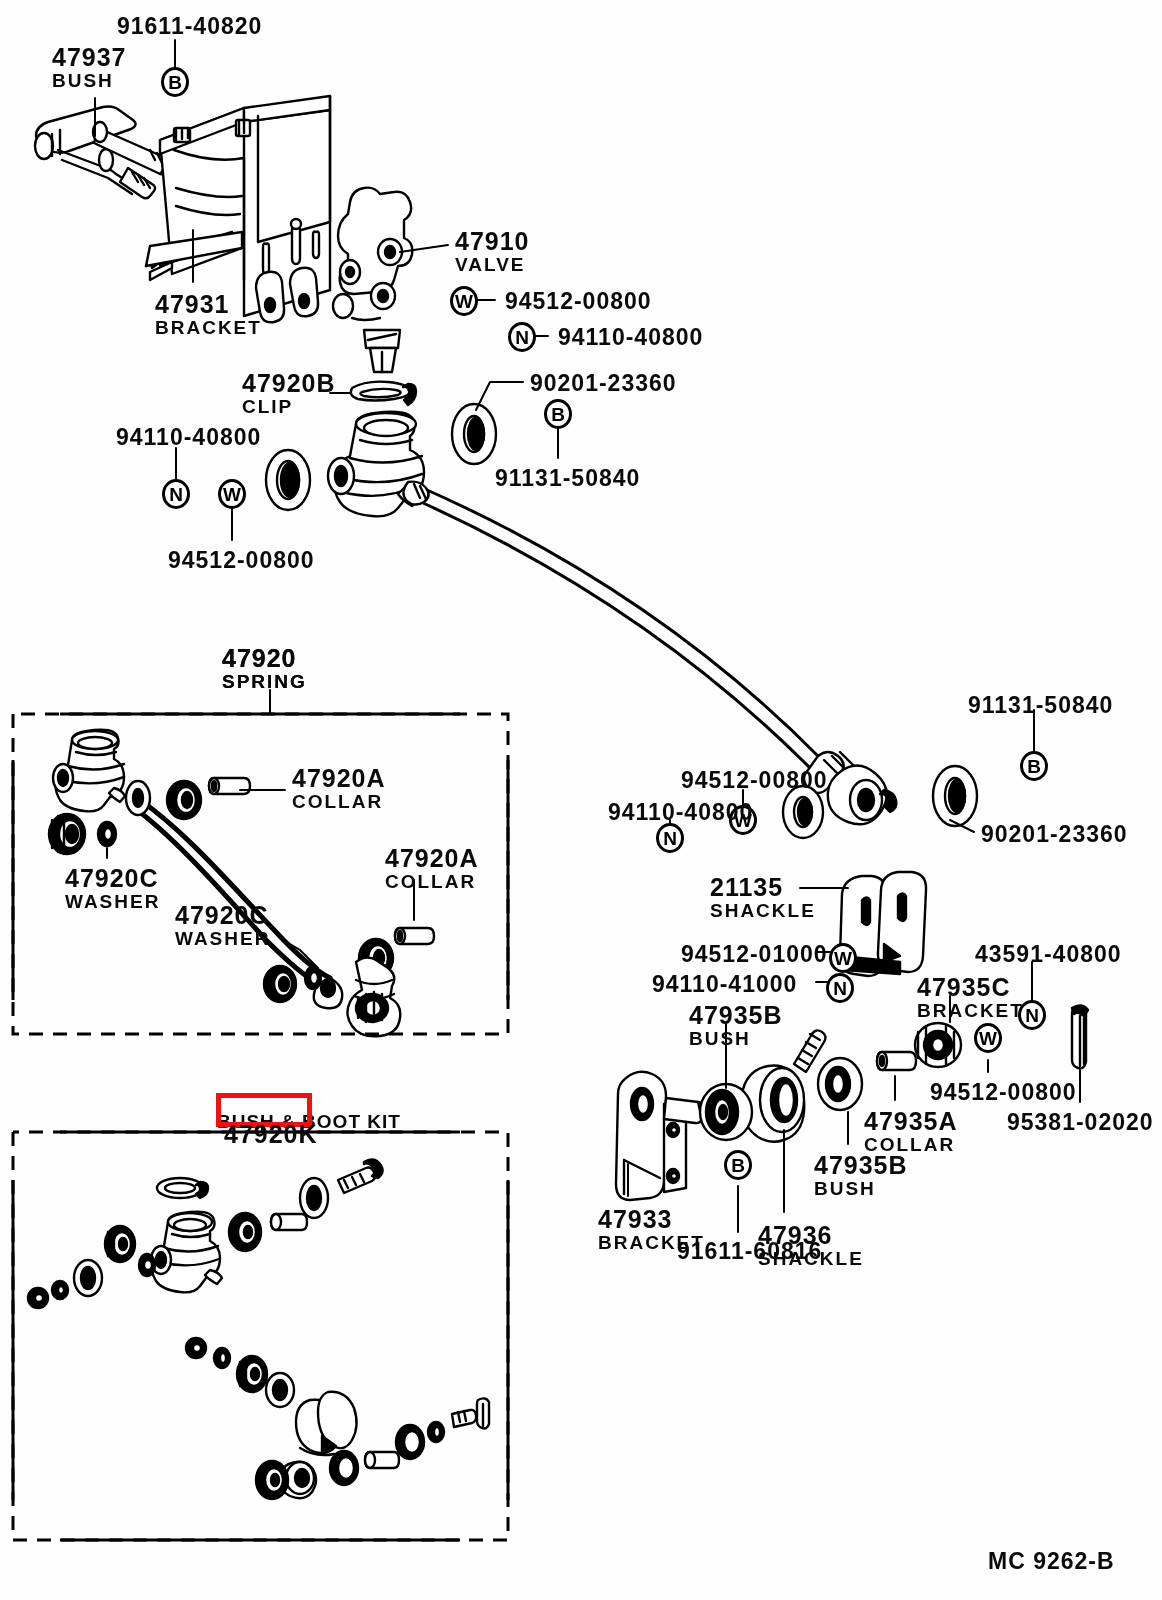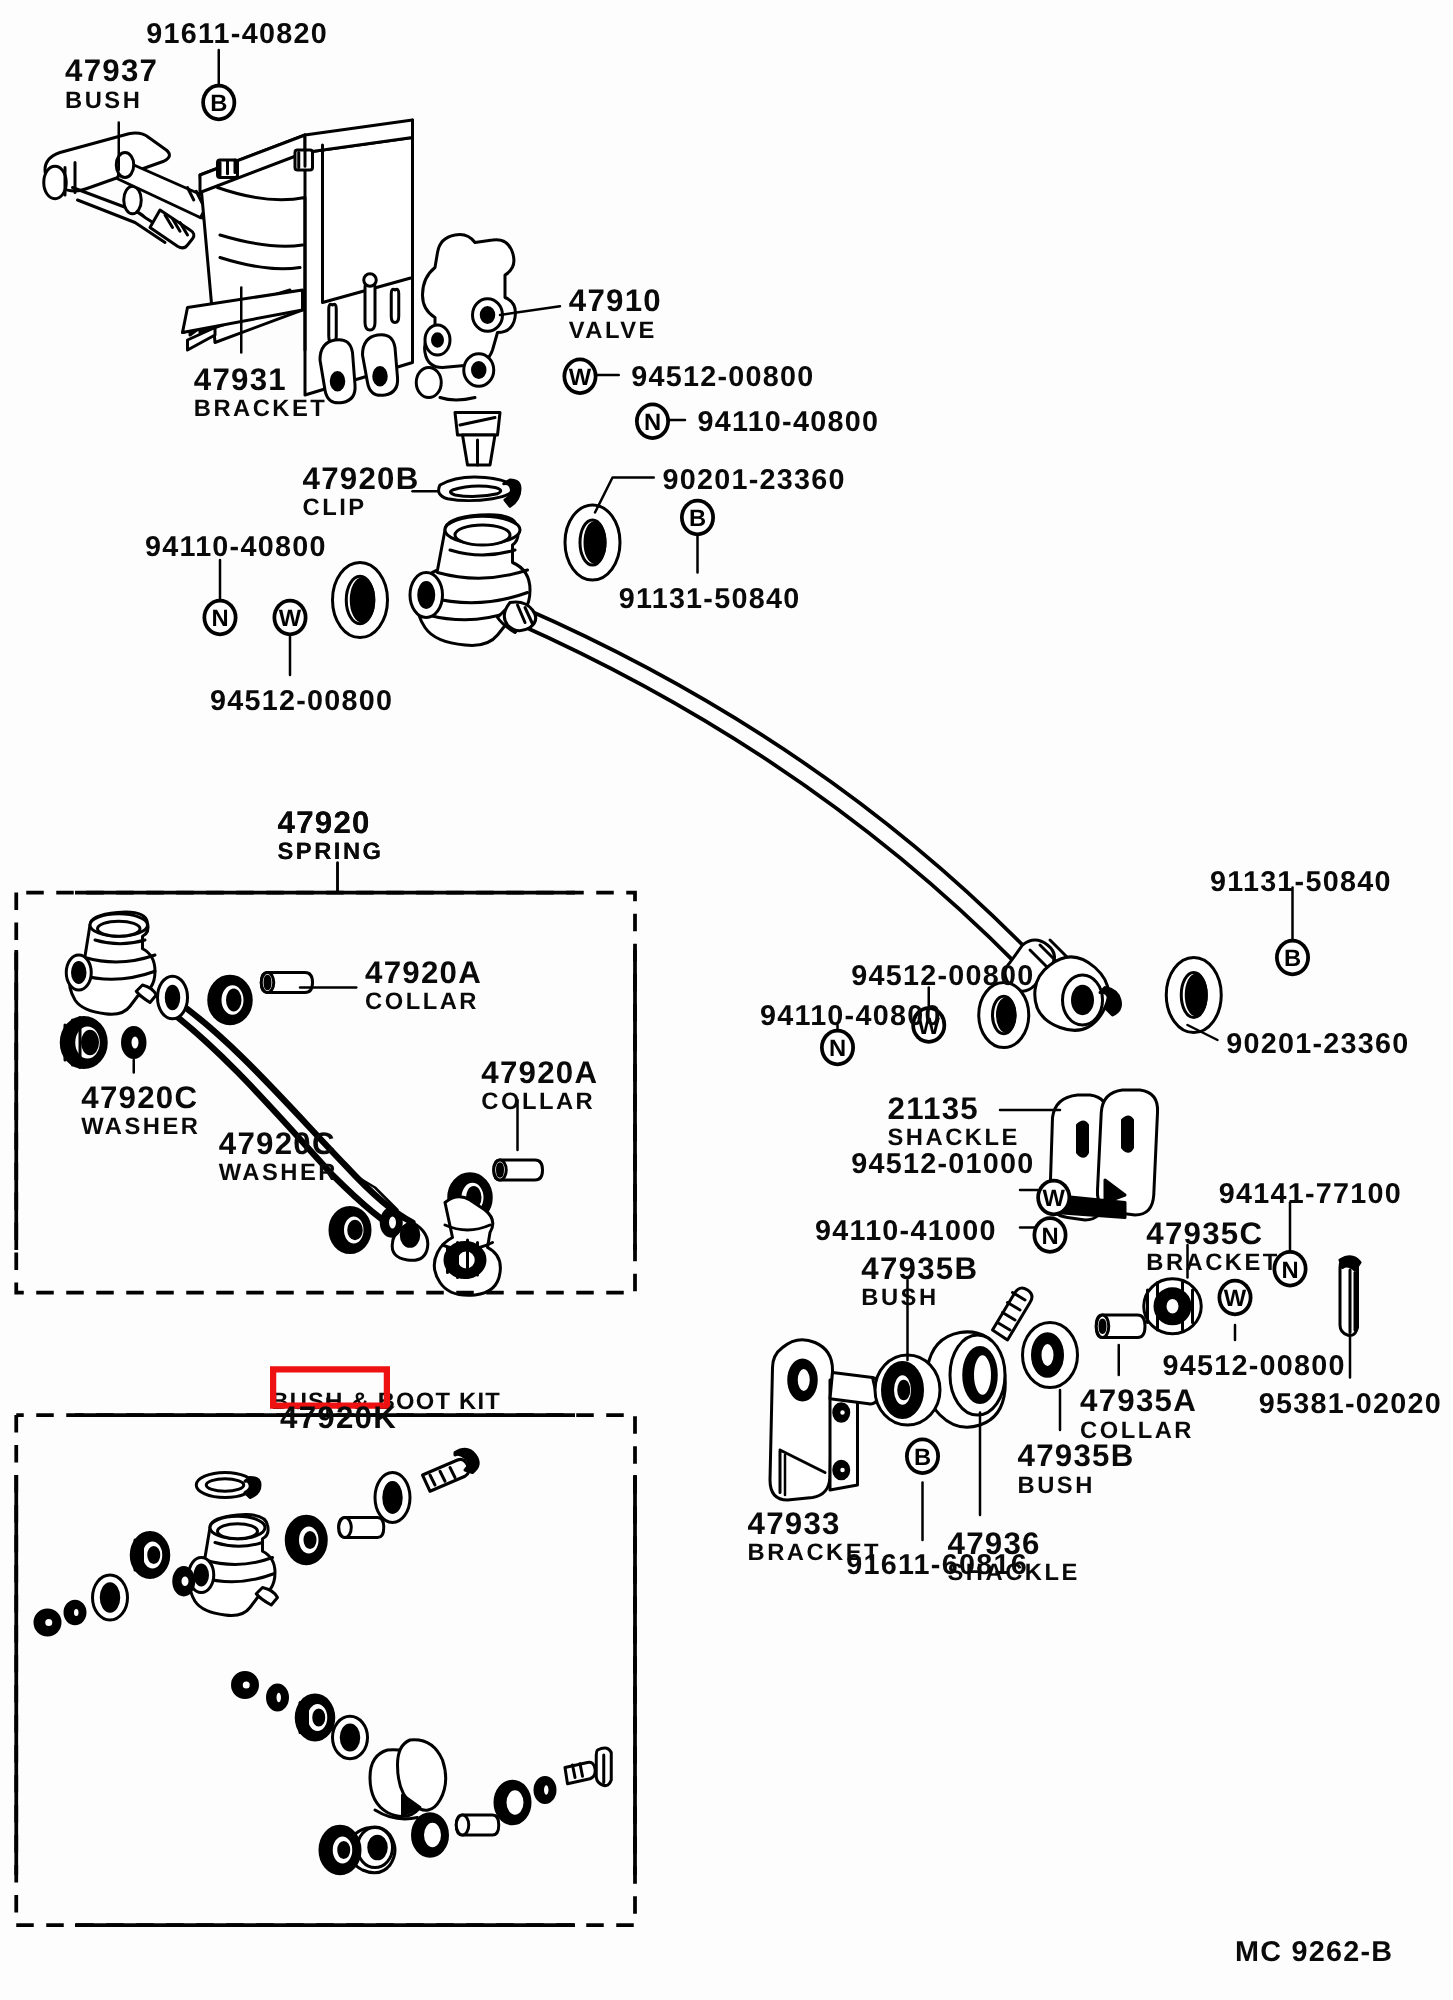--- a/index.html
+++ b/index.html
@@ -640,23 +640,23 @@
         <span class="pn">94110-40800</span>
       </div>
       <div class="lbl sm" style="left: 981px; top: 822px;">
         <span class="pn">90201-23360</span>
       </div>
       <div class="lbl" style="left: 710px; top: 874px;">
         <span class="pn">21135</span>
         <span class="nm">SHACKLE</span>
       </div>
       <div class="lbl sm" style="left: 975px; top: 942px;">
-        <span class="pn">94141-77100</span>
-      </div>
-      <div class="lbl sm" style="left: 681px; top: 918px;">
+        <span class="pn">43591-40800</span>
+      </div>
+      <div class="lbl sm" style="left: 681px; top: 942px;">
         <span class="pn">94512-01000</span>
       </div>
       <div class="lbl sm" style="left: 652px; top: 972px;">
         <span class="pn">94110-41000</span>
       </div>
       <div class="lbl" style="left: 917px; top: 974px;">
         <span class="pn">47935C</span>
         <span class="nm">BRACKET</span>
       </div>
       <div class="lbl" style="left: 689px; top: 1002px;">

